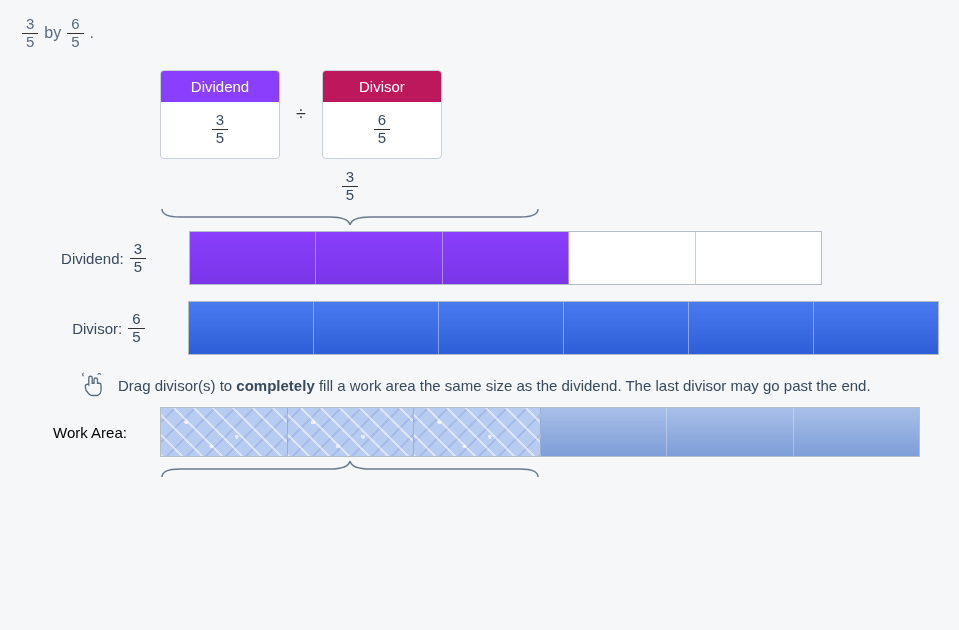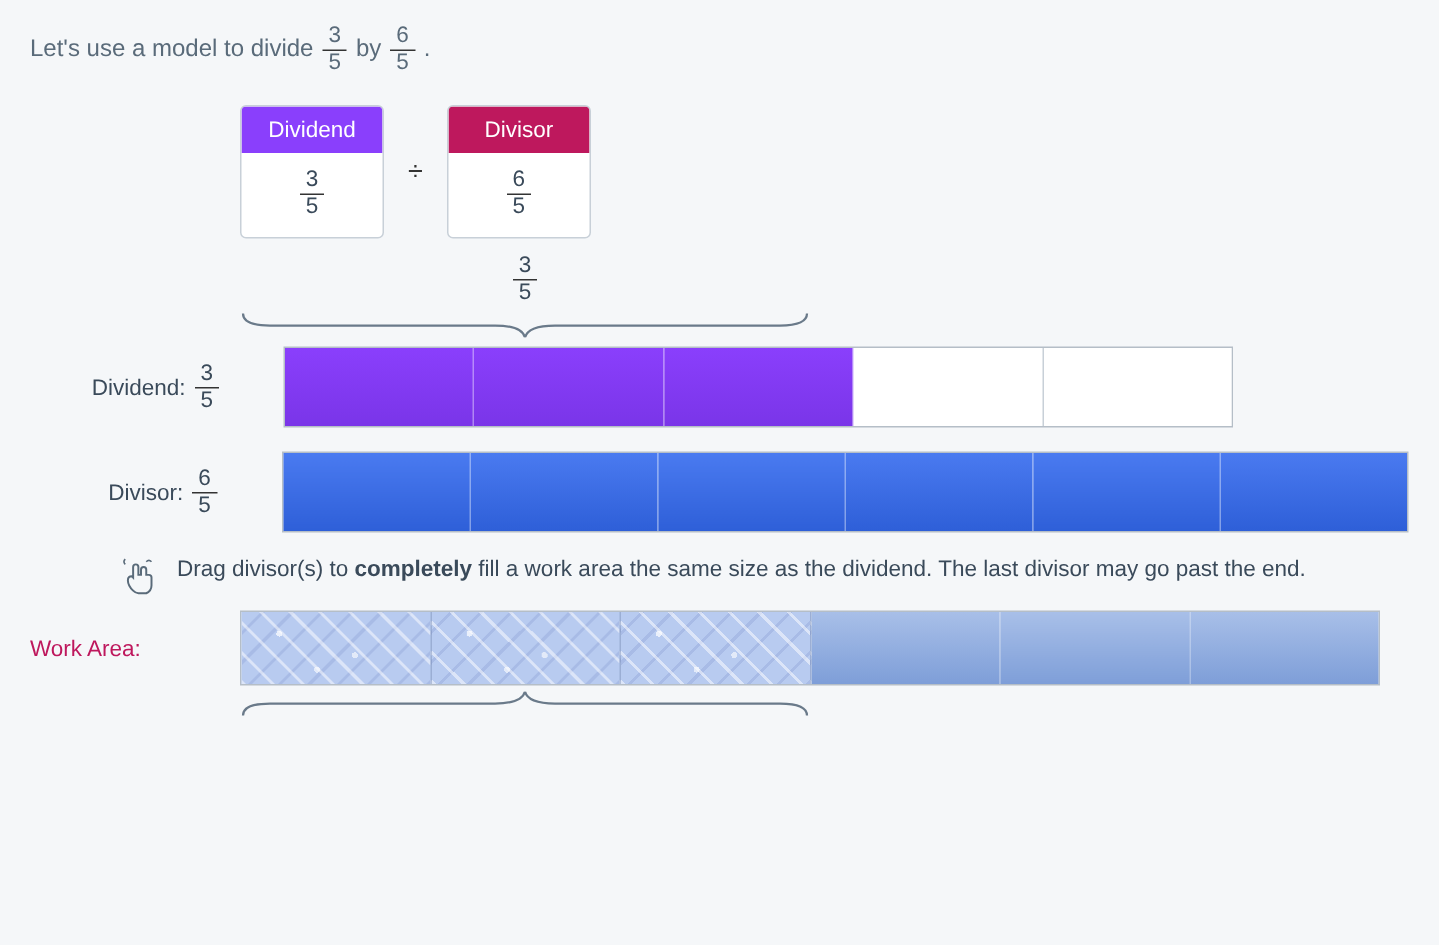--- a/index.html
+++ b/index.html
@@ -31,21 +31,21 @@
     .frac .den { padding: 0 4px; }
     
     .cards-row {
       display: flex;
       align-items: center;
       gap: 16px;
       margin-left: 140px;
       margin-bottom: 10px;
     }
     .card {
-      width: 96px;
+      width: 120px;
       border: 1px solid #c8d0d8;
       border-radius: 4px;
       overflow: hidden;
       background: #fff;
     }
     .card-header {
       text-align: center;
       padding: 7px 0;
       color: #fff;
       font-size: 15px;
@@ -103,37 +103,38 @@
       border-right: 1px solid rgba(255,255,255,0.4);
     }
     .cell:last-child { border-right: none; }
     .cell-purple { background: linear-gradient(180deg, #8a3ffc, #7a35e8); }
     .cell-empty { background: #fff; border-right: 1px solid #c8d0d8; }
     .cell-empty:last-child { border-right: none; }
     .cell-blue { background: linear-gradient(180deg, #4a7af0, #2e5fd8); }
     
     .instruction-row {
       display: flex;
+      align-items: center;
       gap: 10px;
       margin: 12px 0 8px 60px;
       font-size: 15px;
       color: #3a4a5a;
     }
     .instruction-row .bold { font-weight: 700; }
     .hand-icon { width: 28px; height: 28px; }
     
     .work-row {
       display: flex;
       align-items: center;
     }
     .work-label {
       width: 140px;
-      text-align: left;
-      font-size: 15px;
-      color: #be185d;
+      text-align: center;
+      font-size: 15px;
+      color: #000000;
     }
     .work-container {
       display: flex;
       height: 50px;
       border: 1px solid #b5bec7;
     }
     .work-cell-pattern {
       flex: 1;
       border-right: 1px solid rgba(100,120,160,0.35);
       background-color: #b8cbf0;
@@ -161,21 +162,20 @@
     .brace-bottom {
       margin-left: 140px;
       margin-top: 4px;
     }
     .brace-bottom svg { display: block; height: 18px; }
   </style>
 </head>
 <body>
 
 <div class="prompt">
-  <span>Let's use a model to divide</span>
   <span class="frac">
     <span class="num">3</span>
     <span class="den">5</span>
   </span>
   <span>by</span>
   <span class="frac">
     <span class="num">6</span>
     <span class="den">5</span>
   </span>
   <span>.</span>

